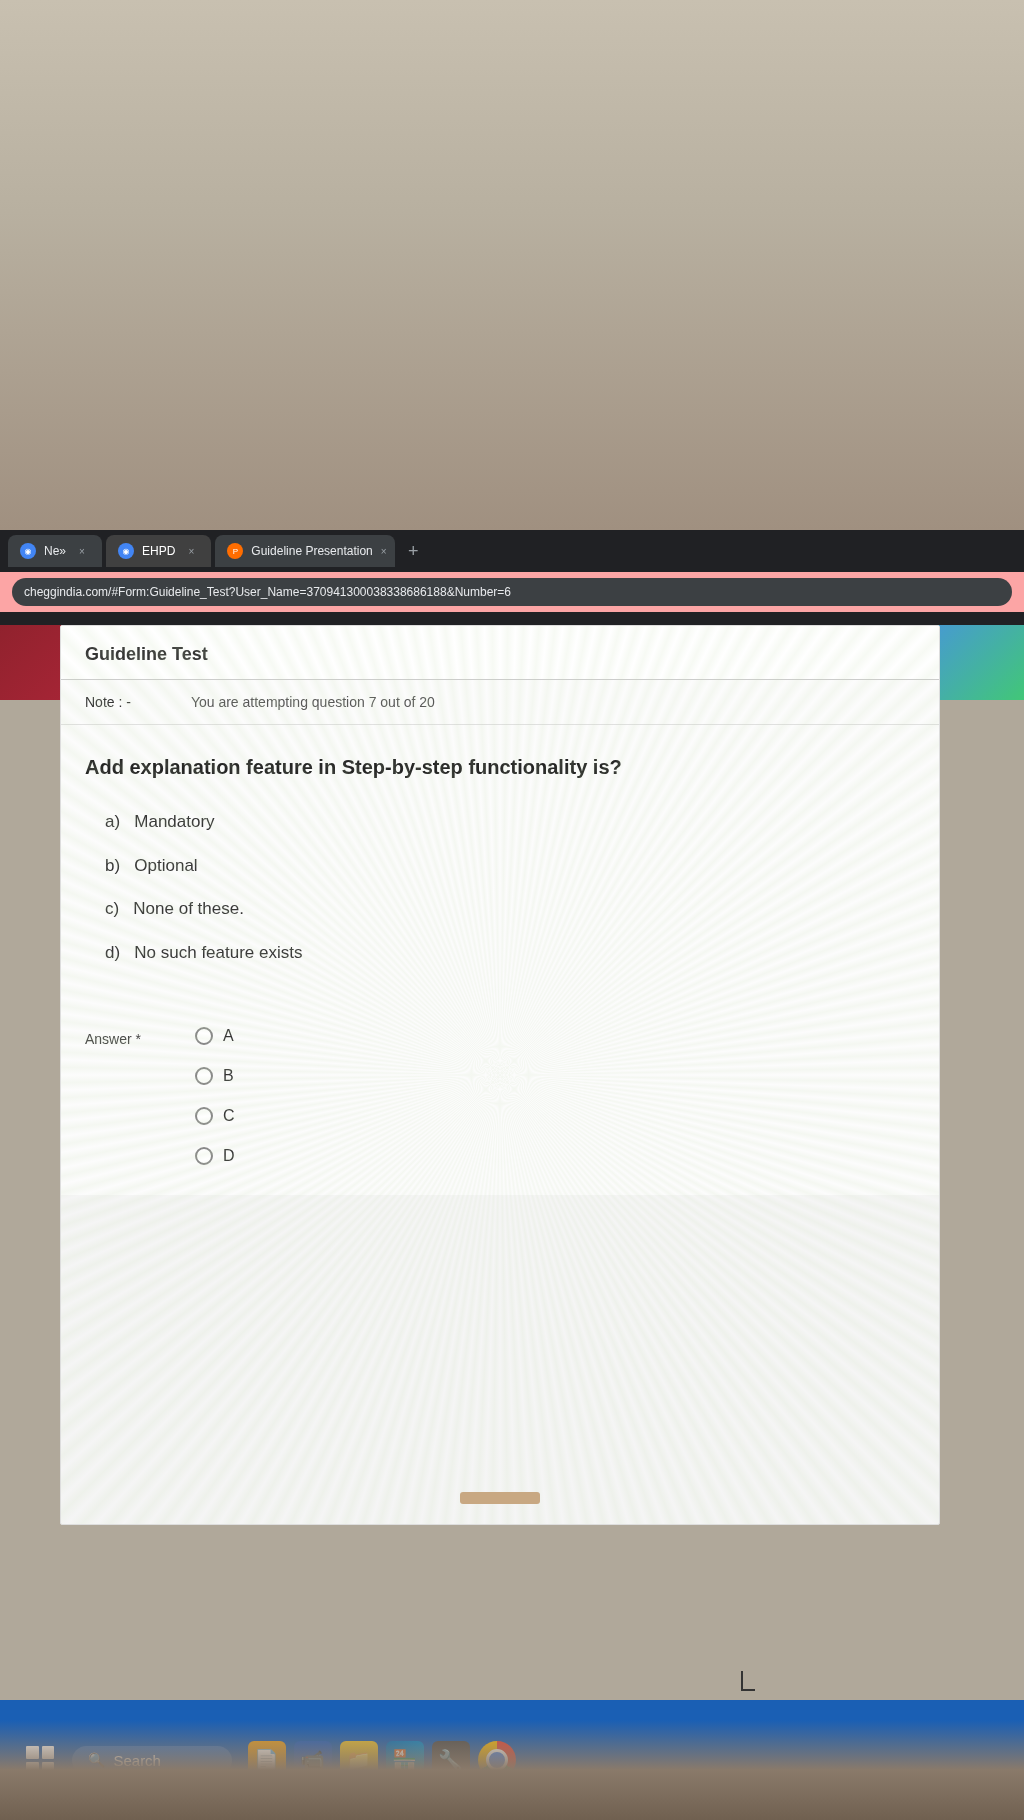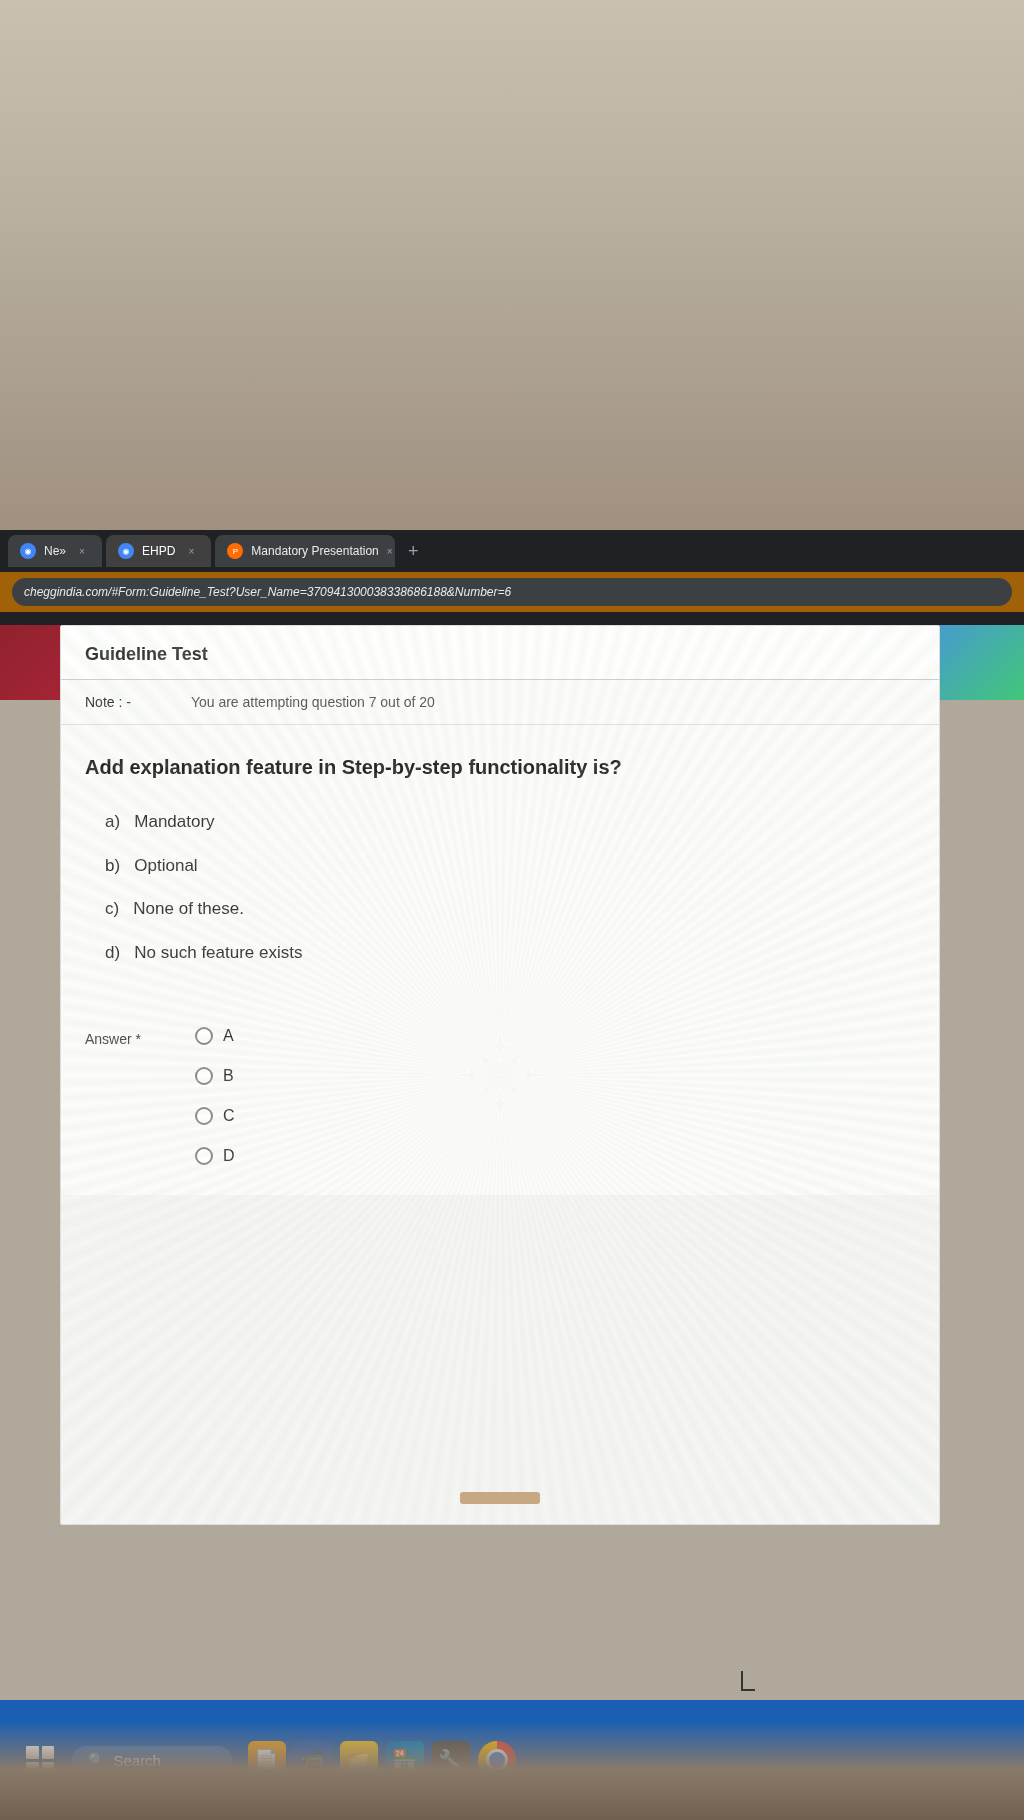--- a/index.html
+++ b/index.html
@@ -101,25 +101,24 @@
       align-items: center;
       justify-content: center;
       font-size: 18px;
       color: #9aa0a6;
       cursor: pointer;
     }
 
     
     .address-bar {
       height: 40px;
-      background: #a16207;
+      background: #fca5a5;
       display: flex;
       align-items: center;
       padding: 0 12px;
-      font-style: italic;
     }
 
     .url-box {
       flex: 1;
       background: #3c4043;
       border-radius: 20px;
       height: 28px;
       display: flex;
       align-items: center;
       padding: 0 12px;
@@ -426,21 +425,21 @@
     </div>
 
     <div class="tab active">
       <span class="tab-favicon" style="background:#4285f4;">◉</span>
       <span>EHPD</span>
       <span class="tab-close">×</span>
     </div>
 
     <div class="tab">
       <span class="tab-favicon" style="background:#ff6d00;">P</span>
-      <span>Mandatory Presentation</span>
+      <span>Guideline Presentation</span>
       <span class="tab-close">×</span>
     </div>
 
     <div class="tab-new">
       <span>+</span>
     </div>
   </div>
 
   <div class="address-bar">
     <div class="url-box">

